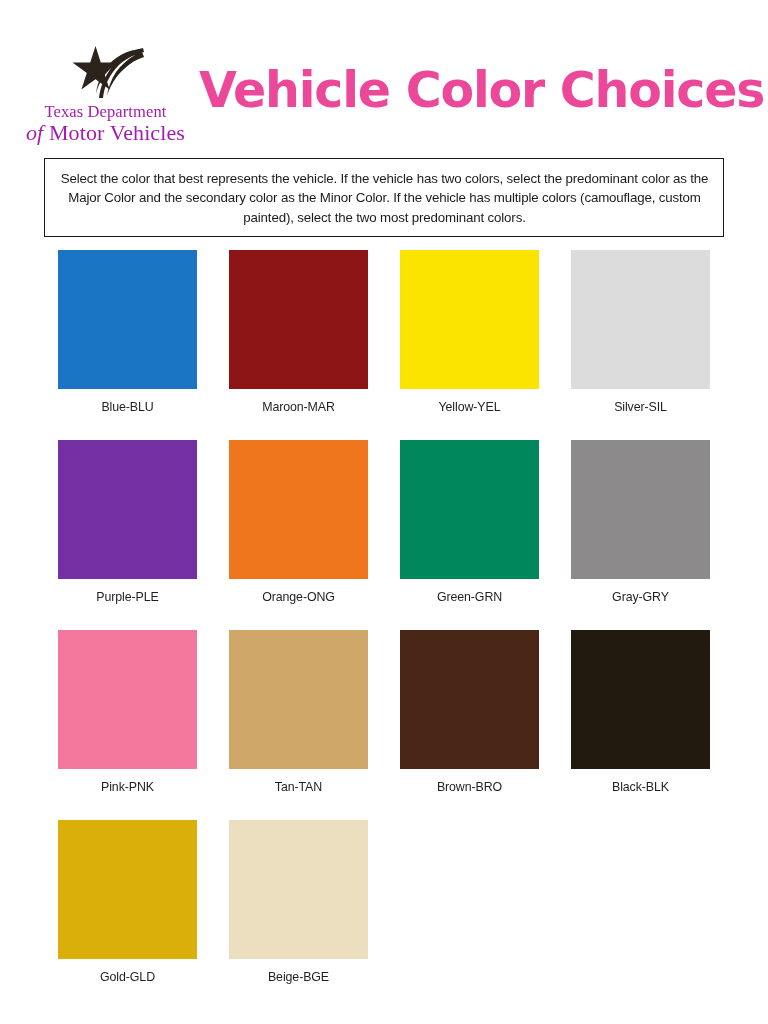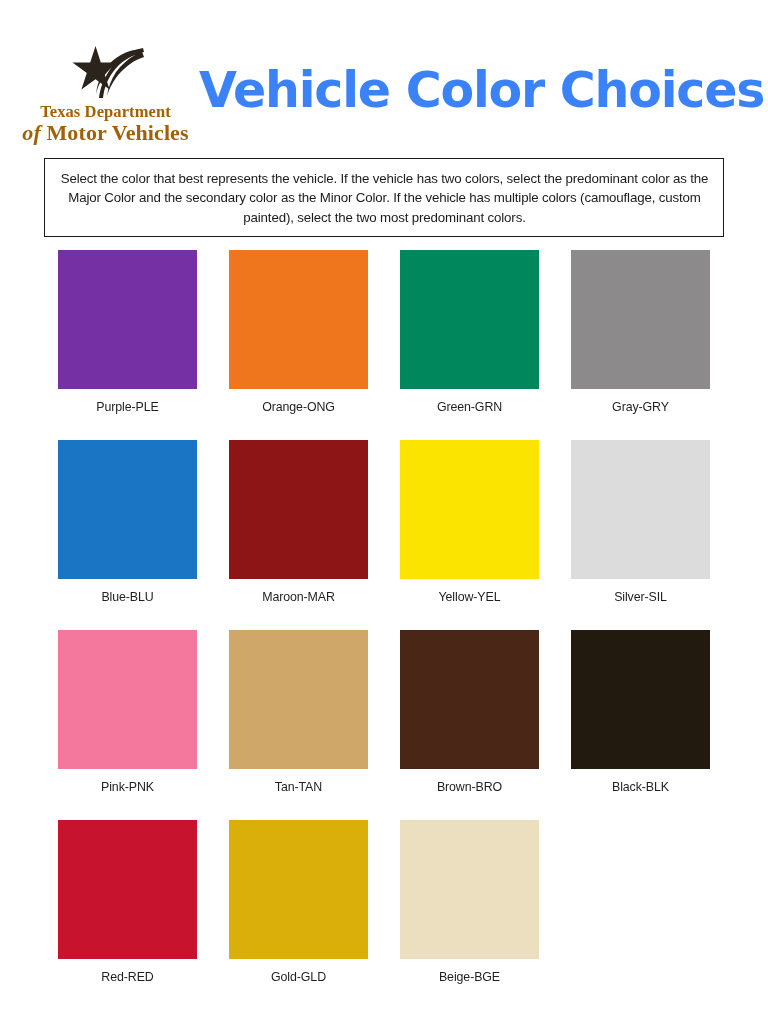--- a/index.html
+++ b/index.html
@@ -150,98 +150,94 @@
   <div class="header">
 
     <div class="logo-block">
       <svg class="logo-mark" viewBox="0 0 92 58">
 
         <path d="M38.5 2 L43.8 18.6 L61.5 18.6 L47.2 28.9 L52.6 45.6 L38.5 35.2 L24.4 45.6 L29.8 28.9 L15.5 18.6 L33.2 18.6 Z" fill="#2b241c"></path>
 
         <path d="M84 5 C70 6 57 13 49 24 C43 32 40 41 39 50 C41 41 46 32 53 25 C60 18 69 13 78 11 C71 15 64 21 59 28 C54 36 51 44 50 52 C53 42 59 32 67 25 C73 19 80 15 87 13 Z" fill="#2b241c"></path>
         <path d="M86 4 C72 7 60 15 52 27 C46 36 43 45 42 54 L46 54 C47 45 50 36 56 28 C63 18 74 11 87 8 Z" fill="#2b241c"></path>
       </svg>
-      <div class="logo-text" style="color: #a16207; font-weight: bold;">
+      <div class="logo-text" style="color: #a21caf;">
         <span class="logo-line1">Texas Department</span>
         <span class="logo-line2"><span class="it">of</span> <span>Motor Vehicles</span></span>
       </div>
     </div>
 
-    <h1 class="title" style="color: #3b82f6;">Vehicle Color Choices</h1>
+    <h1 class="title" style="color: #ec4899;">Vehicle Color Choices</h1>
   </div>
 
   <div class="instructions" style="border-color: rgb(26, 26, 26); text-align: center;">
     <p>Select the color that best represents the vehicle.  If the vehicle has two colors, select the predominant color as the Major Color and the secondary color as the Minor Color. If the vehicle has multiple colors (camouflage, custom painted), select the two most predominant colors.</p>
   </div>
 
   <div class="grid">
 
     <div class="grid-row">
       <div class="cell">
+        <div class="swatch" style="background-color: rgb(26, 117, 196);"></div>
+        <div class="swatch-label">Blue-BLU</div>
+      </div>
+      <div class="cell">
+        <div class="swatch" style="background-color: rgb(141, 21, 21);"></div>
+        <div class="swatch-label">Maroon-MAR</div>
+      </div>
+      <div class="cell">
+        <div class="swatch" style="background-color: rgb(251, 228, 0);"></div>
+        <div class="swatch-label">Yellow-YEL</div>
+      </div>
+      <div class="cell">
+        <div class="swatch" style="background-color: rgb(220, 220, 220);"></div>
+        <div class="swatch-label">Silver-SIL</div>
+      </div>
+    </div>
+
+    <div class="grid-row">
+      <div class="cell">
         <div class="swatch" style="background-color: rgb(117, 48, 163);"></div>
         <div class="swatch-label">Purple-PLE</div>
       </div>
       <div class="cell">
         <div class="swatch" style="background-color: rgb(240, 118, 30);"></div>
         <div class="swatch-label">Orange-ONG</div>
       </div>
       <div class="cell">
         <div class="swatch" style="background-color: rgb(0, 136, 92);"></div>
         <div class="swatch-label">Green-GRN</div>
       </div>
       <div class="cell">
         <div class="swatch" style="background-color: rgb(141, 138, 140);"></div>
         <div class="swatch-label">Gray-GRY</div>
       </div>
     </div>
 
     <div class="grid-row">
       <div class="cell">
-        <div class="swatch" style="background-color: rgb(26, 117, 196);"></div>
-        <div class="swatch-label">Blue-BLU</div>
-      </div>
-      <div class="cell">
-        <div class="swatch" style="background-color: rgb(141, 21, 21);"></div>
-        <div class="swatch-label">Maroon-MAR</div>
-      </div>
-      <div class="cell">
-        <div class="swatch" style="background-color: rgb(251, 228, 0);"></div>
-        <div class="swatch-label">Yellow-YEL</div>
-      </div>
-      <div class="cell">
-        <div class="swatch" style="background-color: rgb(220, 220, 220);"></div>
-        <div class="swatch-label">Silver-SIL</div>
-      </div>
-    </div>
-
-    <div class="grid-row">
-      <div class="cell">
         <div class="swatch" style="background-color: rgb(244, 120, 158);"></div>
         <div class="swatch-label">Pink-PNK</div>
       </div>
       <div class="cell">
         <div class="swatch" style="background-color: rgb(207, 167, 104);"></div>
         <div class="swatch-label">Tan-TAN</div>
       </div>
       <div class="cell">
         <div class="swatch" style="background-color: rgb(74, 38, 22);"></div>
         <div class="swatch-label">Brown-BRO</div>
       </div>
       <div class="cell">
         <div class="swatch" style="background-color: rgb(34, 26, 15);"></div>
         <div class="swatch-label">Black-BLK</div>
       </div>
     </div>
 
     <div class="grid-row">
       <div class="cell">
-        <div class="swatch" style="background-color: rgb(200, 19, 47);"></div>
-        <div class="swatch-label">Red-RED</div>
-      </div>
-      <div class="cell">
         <div class="swatch" style="background-color: rgb(219, 175, 10);"></div>
         <div class="swatch-label">Gold-GLD</div>
       </div>
       <div class="cell">
         <div class="swatch" style="background-color: rgb(235, 223, 192);"></div>
         <div class="swatch-label">Beige-BGE</div>
       </div>
     </div>
 
   </div>

